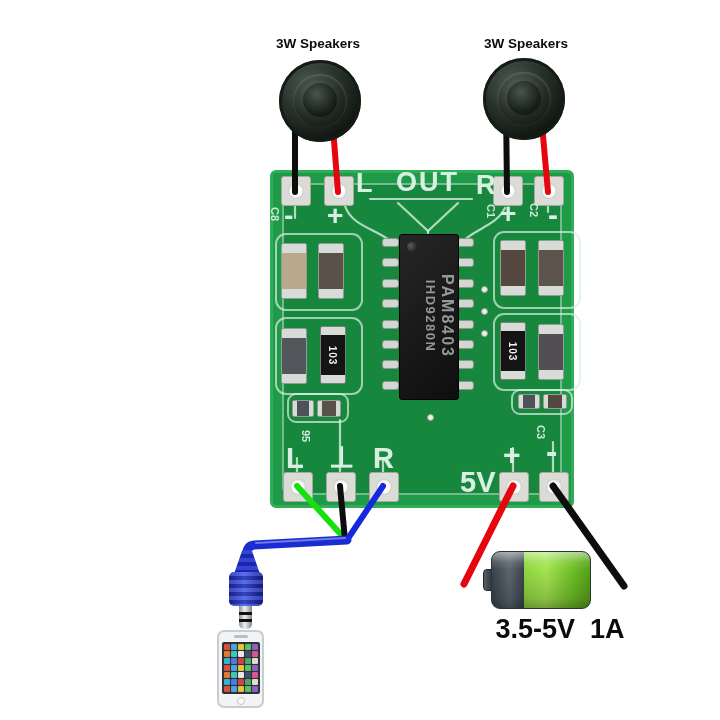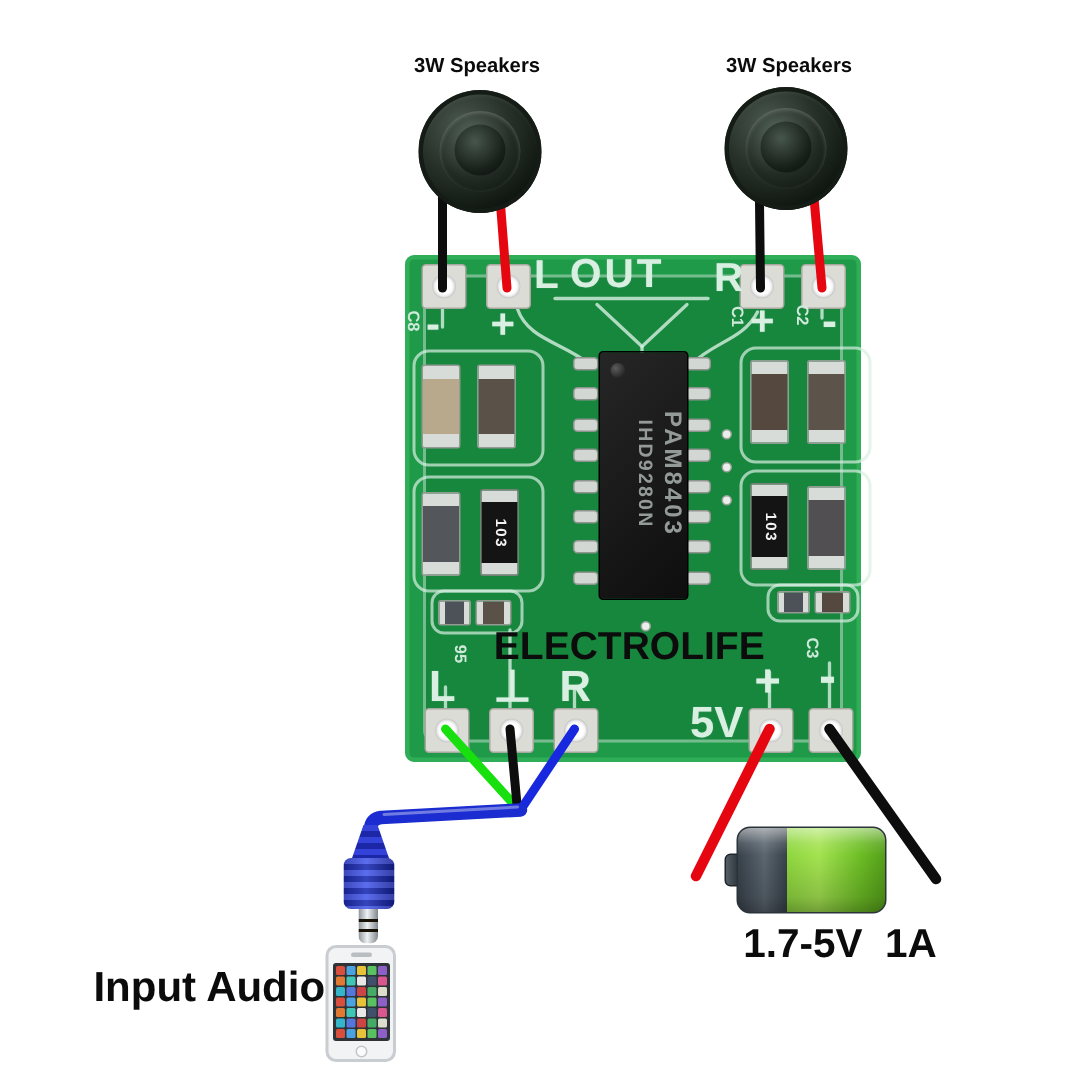--- a/index.html
+++ b/index.html
@@ -158,39 +158,38 @@
   <div class="abs cap-h" style="left:317px;top:400px;width:24px;height:17px;background:linear-gradient(90deg,#d8dcd8 0%,#d8dcd8 18%,#5a5248 18%,#5a5248 82%,#d8dcd8 82%)"></div>
   <div class="abs cap-h" style="left:518px;top:394px;width:22px;height:15px;background:linear-gradient(90deg,#d8dcd8 0%,#d8dcd8 18%,#4c5257 18%,#4c5257 82%,#d8dcd8 82%)"></div>
   <div class="abs cap-h" style="left:543px;top:394px;width:24px;height:15px;background:linear-gradient(90deg,#d8dcd8 0%,#d8dcd8 18%,#55493f 18%,#55493f 82%,#d8dcd8 82%)"></div>
 
   <div class="via" style="left:481px;top:286px"></div>
   <div class="via" style="left:481px;top:308px"></div>
   <div class="via" style="left:481px;top:330px"></div>
   <div class="via" style="left:427px;top:414px"></div>
 
   <div class="abs silk" style="left:356px;top:168px;font-size:27px;z-index:4">L</div>
-  <div class="abs silk" style="left:380px;top:167px;font-size:27px;letter-spacing:2px;z-index:4">OUT</div>
+  <div class="abs silk" style="left:396px;top:167px;font-size:27px;letter-spacing:2px;z-index:4">OUT</div>
   <div class="abs silk" style="left:476px;top:170px;font-size:27px;z-index:4">R</div>
   <div class="abs silk" style="left:284px;top:200px;font-size:28px;z-index:4">-</div>
   <div class="abs silk" style="left:327px;top:200px;font-size:28px;z-index:4">+</div>
   <div class="abs silk" style="left:500px;top:198px;font-size:28px;z-index:4">+</div>
   <div class="abs silk" style="left:548px;top:198px;font-size:30px;z-index:4">-</div>
   <div class="abs silk-sm" style="left:268px;top:208px;z-index:4">C8</div>
   <div class="abs silk-sm" style="left:484px;top:205px;z-index:4">C1</div>
   <div class="abs silk-sm" style="left:527px;top:204px;z-index:4">C2</div>
   <div class="abs silk-sm" style="left:534px;top:426px;z-index:4">C3</div>
   <div class="abs silk-sm" style="left:300px;top:430px;z-index:4">95</div>
   <div class="abs silk" style="left:286px;top:442px;font-size:29px;z-index:4">L</div>
   <div class="abs silk" style="left:329px;top:440px;font-size:29px;z-index:4">⊥</div>
   <div class="abs silk" style="left:373px;top:442px;font-size:29px;z-index:4">R</div>
   <div class="abs silk" style="left:460px;top:466px;font-size:29px;z-index:4">5V</div>
   <div class="abs silk" style="left:503px;top:438px;font-size:30px;z-index:4">+</div>
   <div class="abs silk" style="left:546px;top:432px;font-size:34px;z-index:4">-</div>
 
-  <div class="abs" style="left:327px;top:415px;width:185px;text-align:center;font-size:26px;font-weight:bold;color:#0c0c0c;z-index:4">ELECTROLIFE</div>
 
   <svg class="abs" style="left:0;top:0;z-index:5" width="720" height="720">
     <g fill="none" stroke-linecap="round" stroke-linejoin="round">
       <path d="M295,106 L295,192" stroke="#0d0d0d" stroke-width="6"></path>
       <path d="M331,102 L338,192" stroke="#e60610" stroke-width="6"></path>
       <path d="M506,106 L507,192" stroke="#0d0d0d" stroke-width="6"></path>
       <path d="M540,102 L548,192" stroke="#e60610" stroke-width="6"></path>
       <path d="M297,486 L346,540" stroke="#17e00e" stroke-width="6"></path>
       <path d="M340,486 L345,540" stroke="#0d0d0d" stroke-width="6"></path>
       <path d="M383,486 L347,540" stroke="#1728de" stroke-width="6"></path>
@@ -209,21 +208,21 @@
   <div class="abs speaker" style="left:483px;top:58px">
     <div class="cone">
       <div class="dome"></div>
     </div>
   </div>
   <div class="abs caption" style="left:258px;top:36px;width:120px;font-size:13.5px;z-index:7">3W Speakers</div>
   <div class="abs caption" style="left:466px;top:36px;width:120px;font-size:13.5px;z-index:7">3W Speakers</div>
 
   <div class="abs battery-nub"></div>
   <div class="abs battery"></div>
-  <div class="abs caption" style="left:470px;top:614px;width:180px;font-size:27px;white-space:pre;z-index:7">1.7-5V  1A</div>
+  <div class="abs caption" style="left:470px;top:614px;width:180px;font-size:27px;white-space:pre;z-index:7">3.5-5V  1A</div>
 
   <div class="abs jack-taper"></div>
   <div class="abs jack-body"></div>
   <div class="abs jack-metal"></div>
   <div class="abs phone"></div>
   <div class="abs earpiece"></div>
   <div class="abs" id="phone-screen">
       <span style="background: rgb(217, 79, 61);"></span>
       <span style="background: rgb(74, 163, 224);"></span>
       <span style="background: rgb(232, 195, 58);"></span>
@@ -254,21 +253,20 @@
       <span style="background: rgb(204, 68, 68);"></span>
       <span style="background: rgb(68, 170, 102);"></span>
       <span style="background: rgb(221, 221, 204);"></span>
       <span style="background: rgb(217, 79, 61);"></span>
       <span style="background: rgb(74, 163, 224);"></span>
       <span style="background: rgb(232, 195, 58);"></span>
       <span style="background: rgb(88, 194, 98);"></span>
       <span style="background: rgb(142, 95, 199);"></span>
     </div>
   <div class="abs home-btn"></div>
-  <div class="abs caption" style="left:52px;top:642px;width:175px;font-size:28px;z-index:7">Input Audio</div>
 
 <div class="pin" style="left: 382px; top: 238px;"></div>
     <div class="pin" style="left: 382px; top: 258.4px;"></div>
     <div class="pin" style="left: 382px; top: 278.8px;"></div>
     <div class="pin" style="left: 382px; top: 299.2px;"></div>
     <div class="pin" style="left: 382px; top: 319.6px;"></div>
     <div class="pin" style="left: 382px; top: 340px;"></div>
     <div class="pin" style="left: 382px; top: 360.4px;"></div>
     <div class="pin" style="left: 382px; top: 380.8px;"></div>
     <div class="pin" style="left: 457px; top: 238px;"></div>

